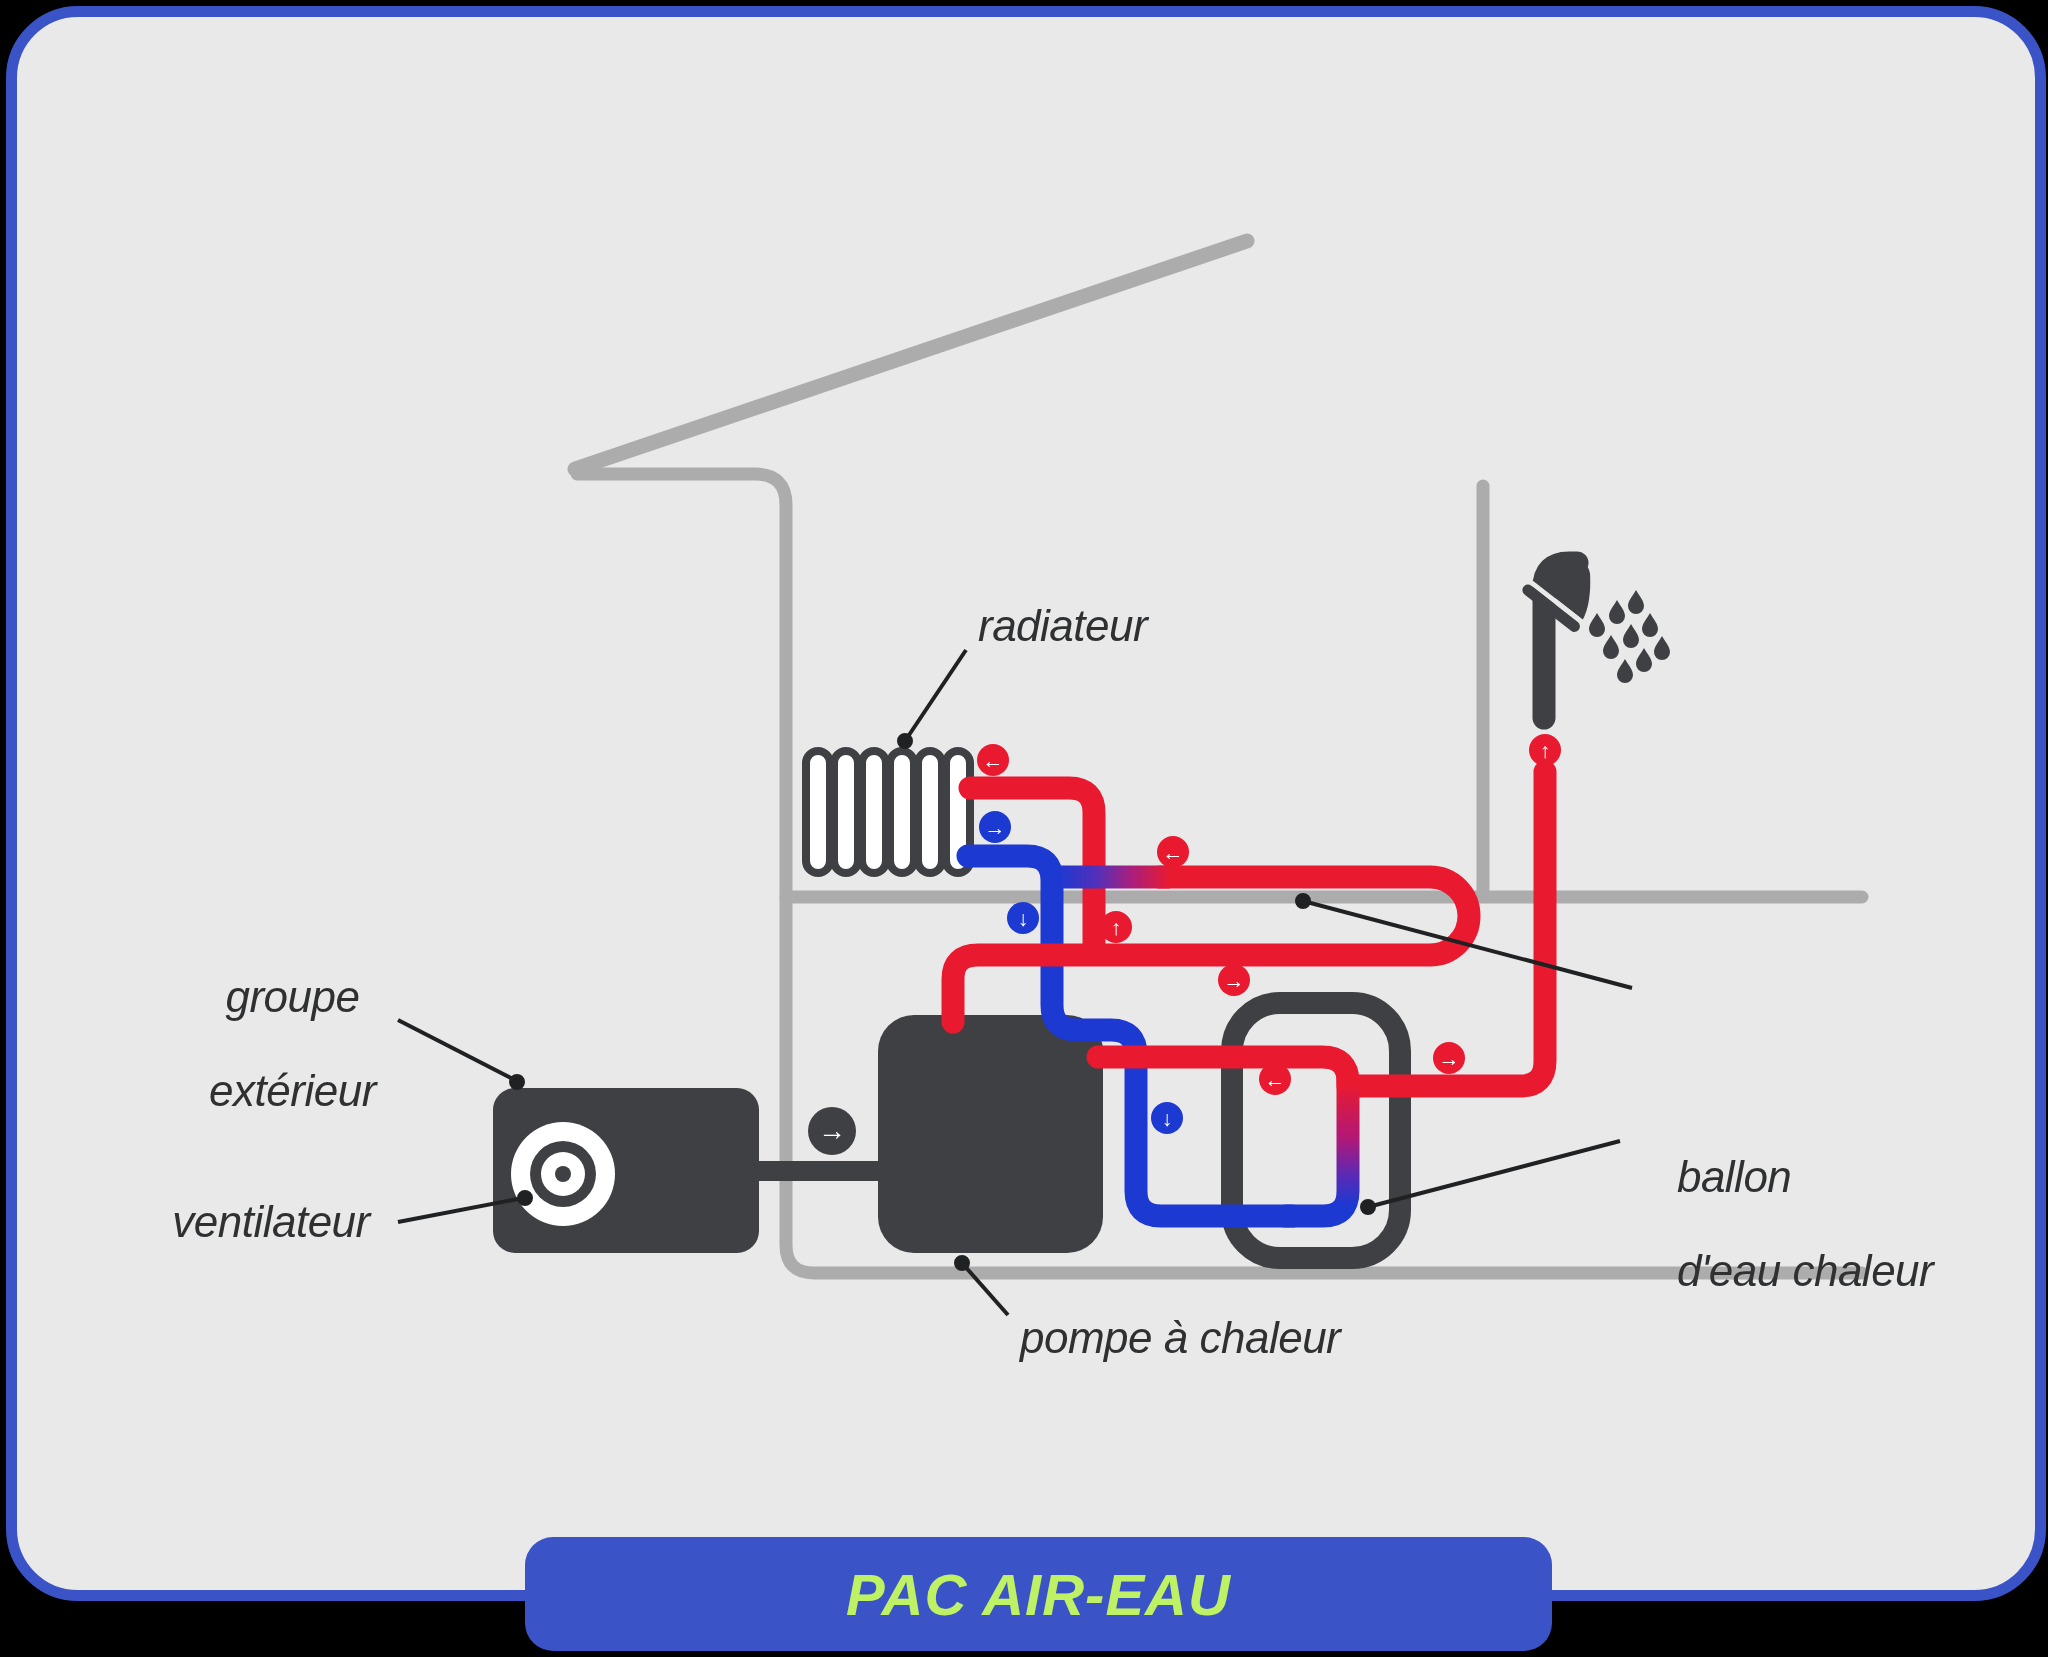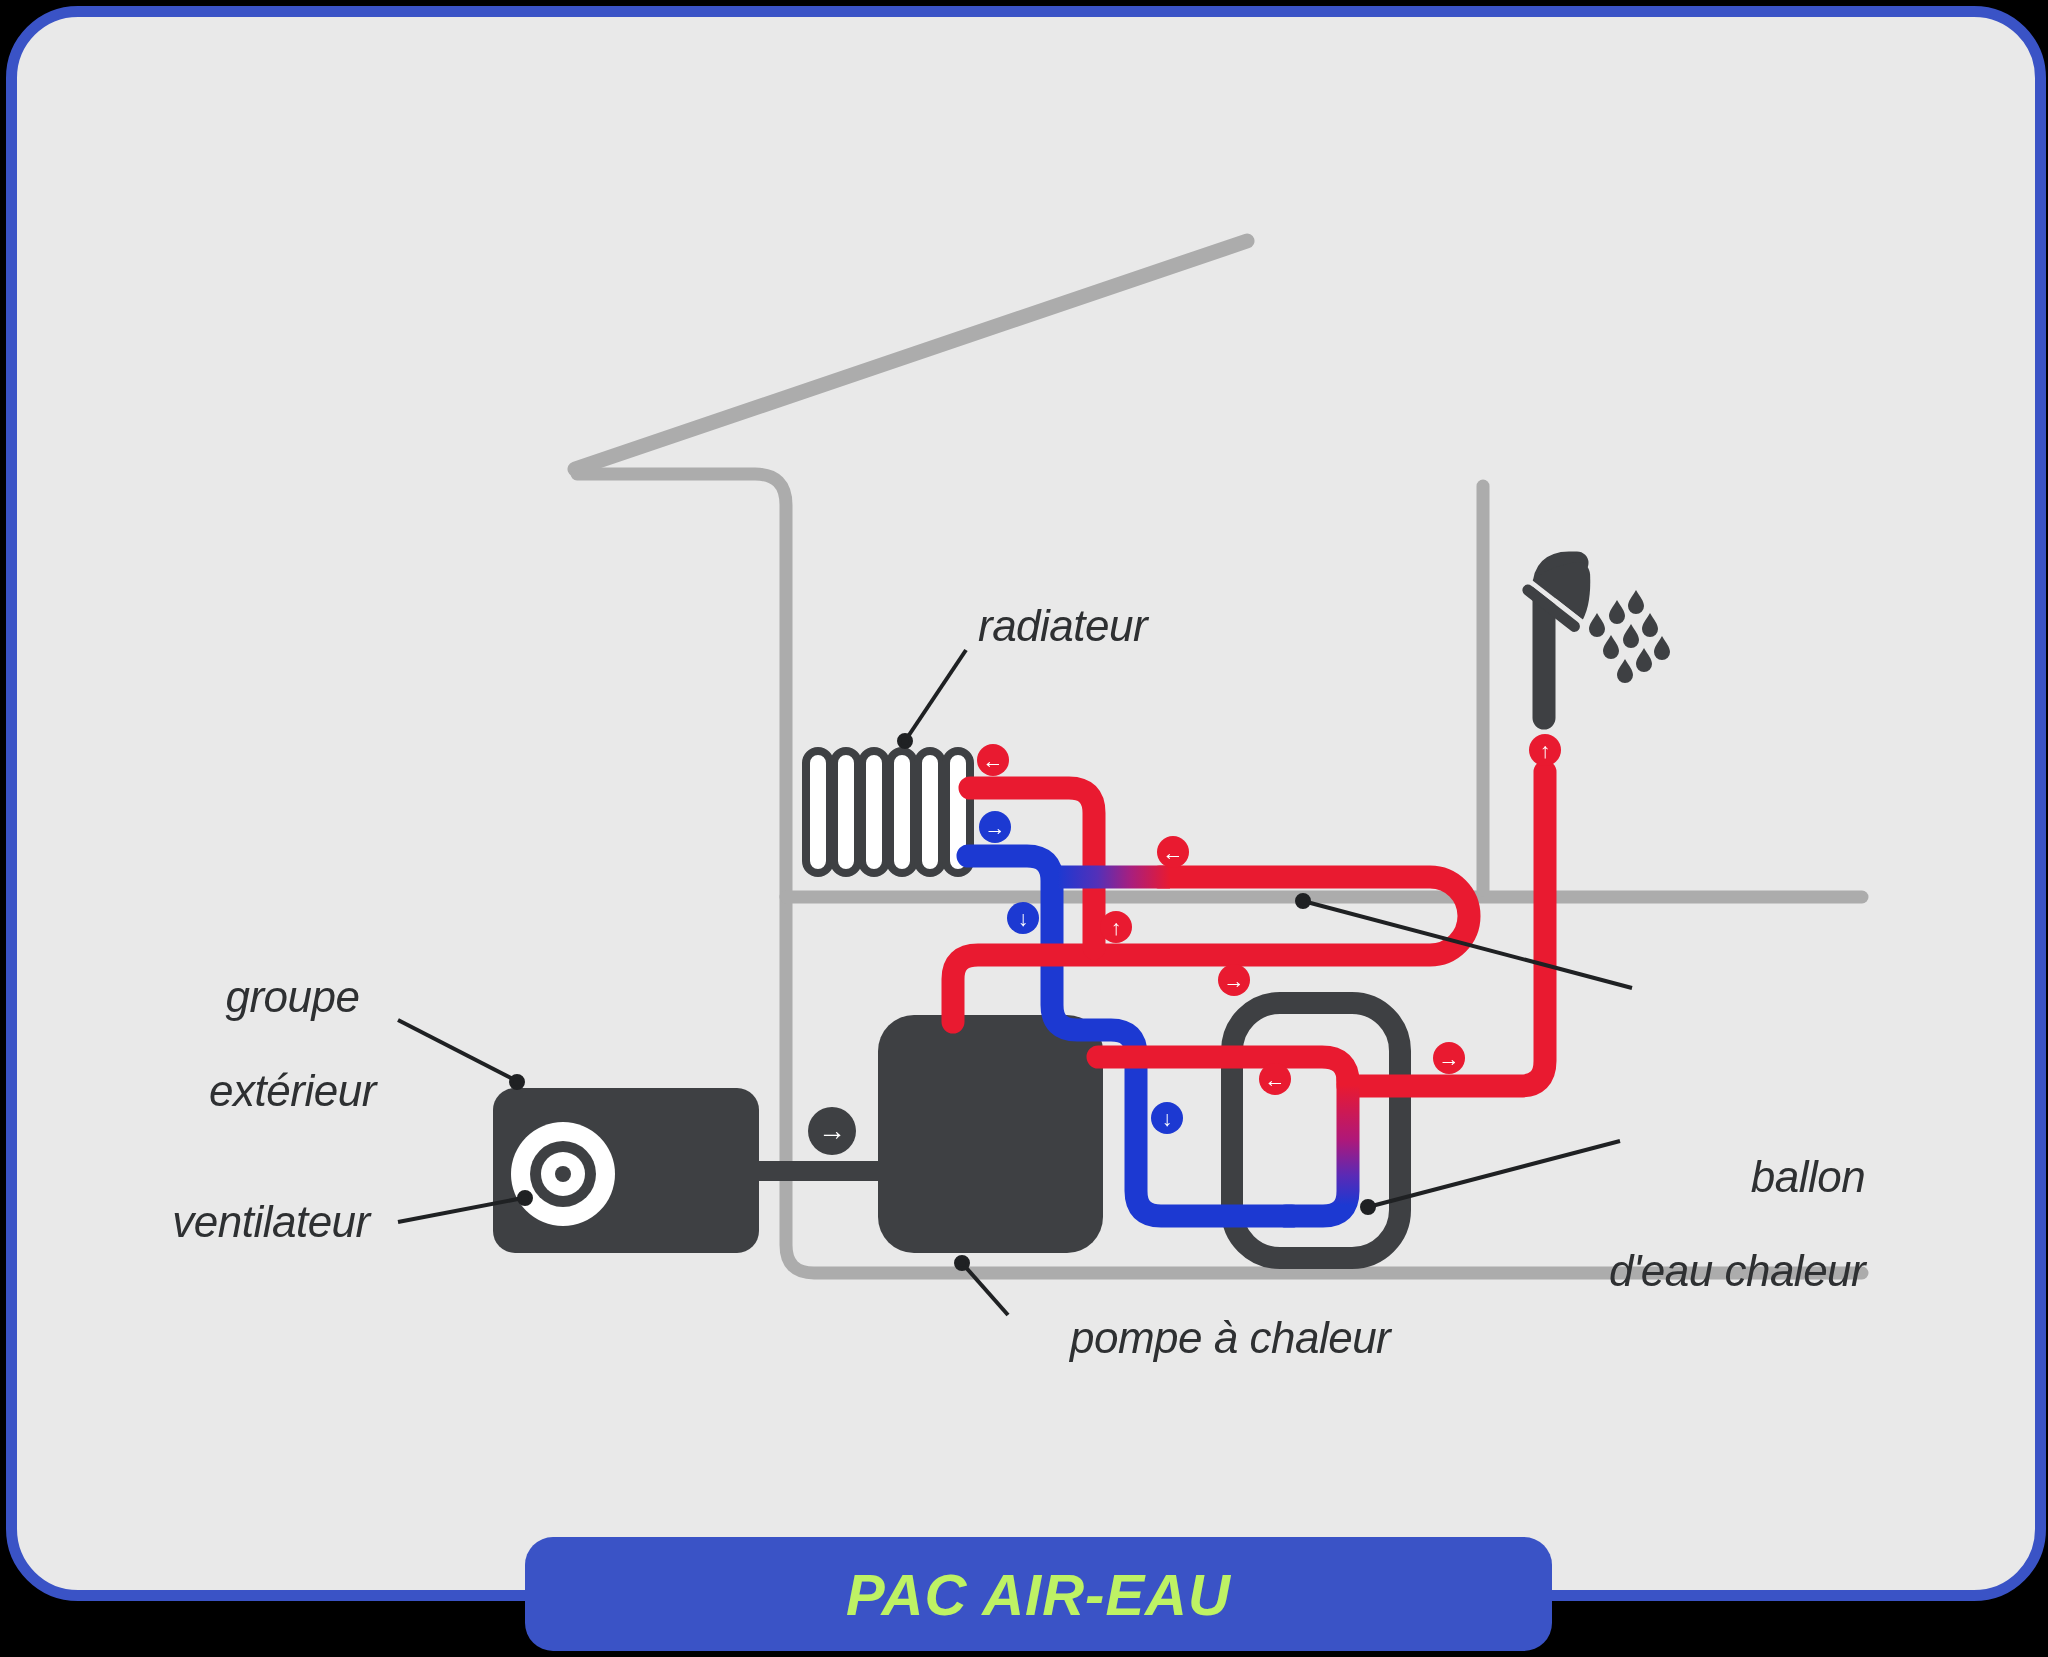--- a/index.html
+++ b/index.html
@@ -146,24 +146,24 @@
 
   <div class="label" style="left:978px;top:602px;">radiateur</div>
 
   <div class="label right" style="left:150px;top:926px;width:238px;">
     <span>groupe</span><br>
     <span>extérieur</span>
   </div>
 
   <div class="label right" style="left:150px;top:1198px;width:242px;">ventilateur</div>
 
-  <div class="label" style="left:1070px;top:1314px;">pompe à chaleur</div>
+  <div class="label" style="left:1020px;top:1314px;">pompe à chaleur</div>
 
 
-  <div class="label" style="left:1562px;top:1106px;text-align:right;">
+  <div class="label" style="left:1630px;top:1106px;">
     <span>ballon</span><br>
     <span>d'eau chaleur</span>
   </div>
 
   <div id="badges">
       <div class="badge" style="left: 993px; top: 760px; background: rgb(233, 26, 48);">←</div>
       <div class="badge" style="left: 995px; top: 827px; background: rgb(28, 57, 210);">→</div>
       <div class="badge" style="left: 1173px; top: 852px; background: rgb(233, 26, 48);">←</div>
       <div class="badge" style="left: 1023px; top: 918px; background: rgb(28, 57, 210);">↓</div>
       <div class="badge" style="left: 1116px; top: 927px; background: rgb(233, 26, 48);">↑</div>

